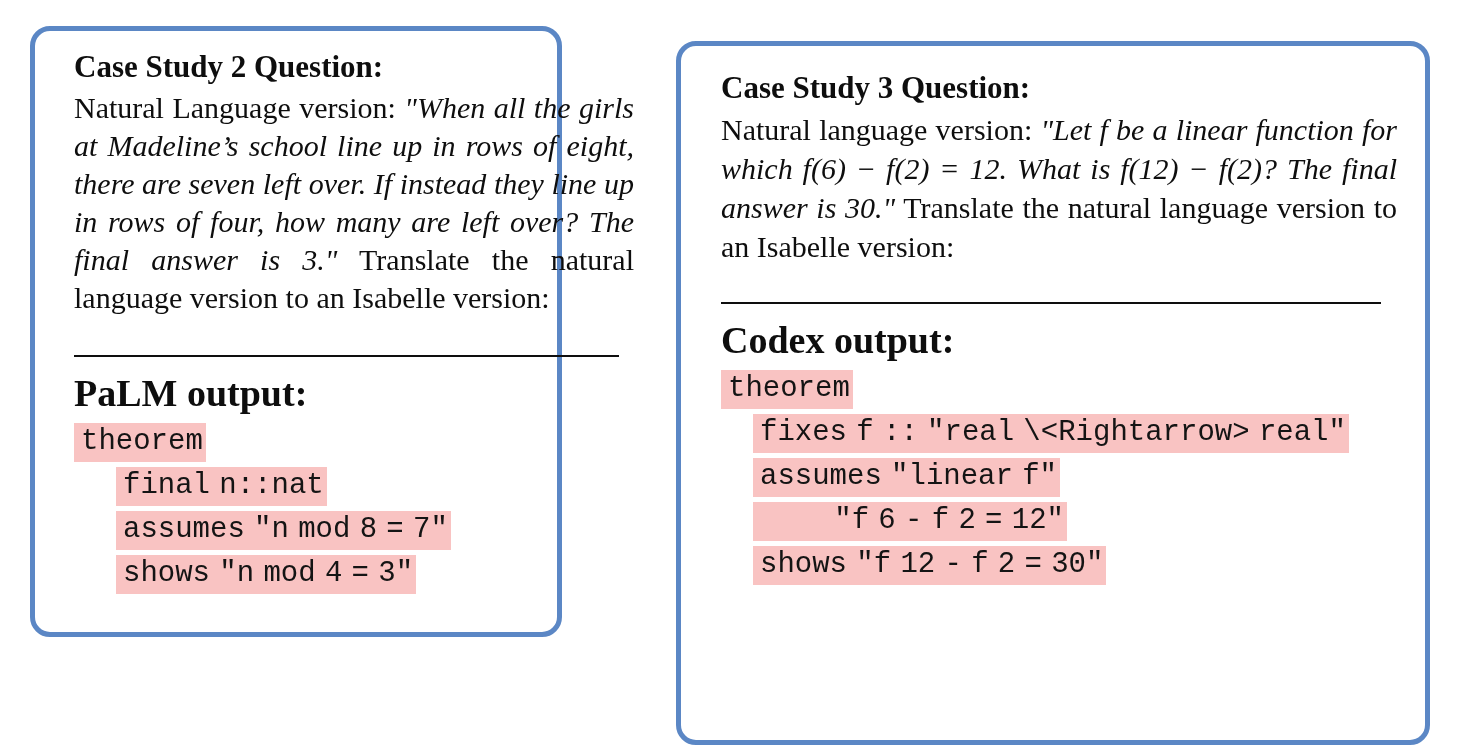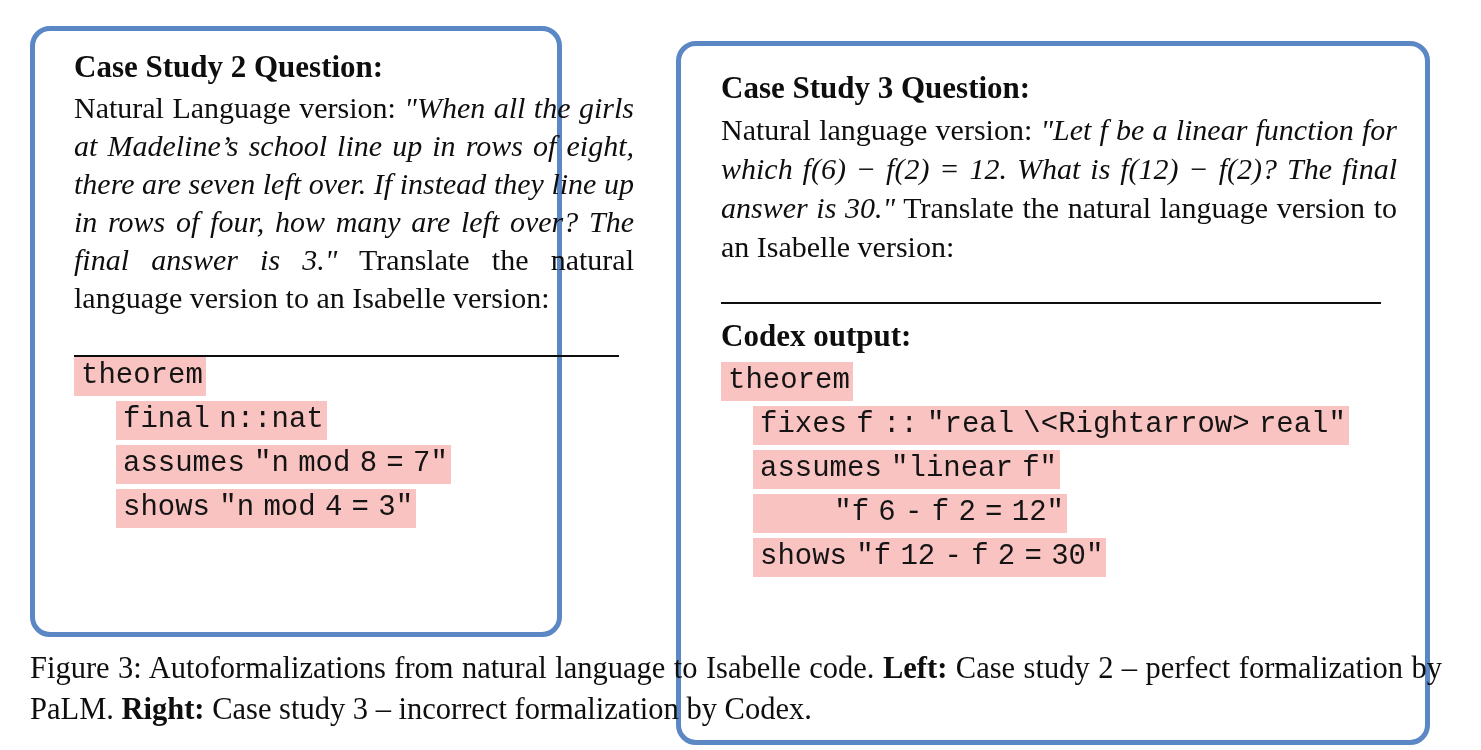--- a/index.html
+++ b/index.html
@@ -16,21 +16,21 @@
             hyphens:auto;-webkit-hyphens:auto;}
   .panel-left .question{line-height:38px;width:560px;}
   .panel-right .question{line-height:39px;width:676px;}
   .i{font-style:italic;}
   .n{font-style:normal;}
 
   .rule{border:none;border-top:2.5px solid #0e0e0e;margin:0;}
   .panel-left .rule{width:545px;margin-top:38px;}
   .panel-right .rule{width:660px;margin-top:36px;}
 
-  .out-label{font-weight:bold;font-size:31px;margin-top:14px;margin-bottom:8px;}
+  .out-label{font-weight:bold;font-size:38px;margin-top:14px;margin-bottom:8px;}
 
   .code{font-family:"Liberation Mono","DejaVu Sans Mono",monospace;
         font-size:29px;color:#141414;}
   .code-line{margin-bottom:5px;}
   .code-line .hl{display:inline-block;background:#f9c3c2;white-space:pre;
                  padding:2px 3px 4px 7px;word-spacing:-0.28em;}
   .ind{margin-left:42px;}
   .panel-right .ind{margin-left:32px;}
 
   .caption{position:absolute;left:30px;top:648px;width:1412px;margin:0;
@@ -39,20 +39,21 @@
 </style>
 </head>
 <body>
 
 <div class="page">
 
   <div class="panel panel-left">
     <div class="panel-title">Case Study 2 Question:</div>
     <p class="question"><span class="n">Natural Language version: </span><span class="i">"When all the girls at Madeline’s school line up in rows of eight, there are seven left over. If instead they line up in rows of four, how many are left over? The final answer is 3."</span><span class="n"> Translate the natural language version to an Isabelle version:</span></p>
     <hr class="rule">
+    <div class="out-label">PaLM output:</div>
     <div class="code">
       <div class="code-line"><span class="hl">theorem</span></div>
       <div class="code-line ind"><span class="hl">final n::nat</span></div>
       <div class="code-line ind"><span class="hl">assumes "n mod 8 = 7"</span></div>
       <div class="code-line ind"><span class="hl">shows "n mod 4 = 3"</span></div>
     </div>
   </div>
 
   <div class="panel panel-right">
     <div class="panel-title">Case Study 3 Question:</div>
@@ -61,15 +62,14 @@
     <div class="out-label">Codex output:</div>
     <div class="code">
       <div class="code-line"><span class="hl">theorem</span></div>
       <div class="code-line ind"><span class="hl">fixes f :: "real \&lt;Rightarrow&gt; real"</span></div>
       <div class="code-line ind"><span class="hl">assumes "linear f"</span></div>
       <div class="code-line ind"><span class="hl">        "f 6 - f 2 = 12"</span></div>
       <div class="code-line ind"><span class="hl">shows "f 12 - f 2 = 30"</span></div>
     </div>
   </div>
 
-  <p class="caption"><span>Figure 3: Autoformalizations from natural language to Isabelle code. </span><b>Left:</b><span> Case study 2 – perfect formalization by PaLM. </span><b>Right:</b><span> Case study 3 – incorrect formalization by Codex.</span></p>
 
 </div>
 
 </body></html>

